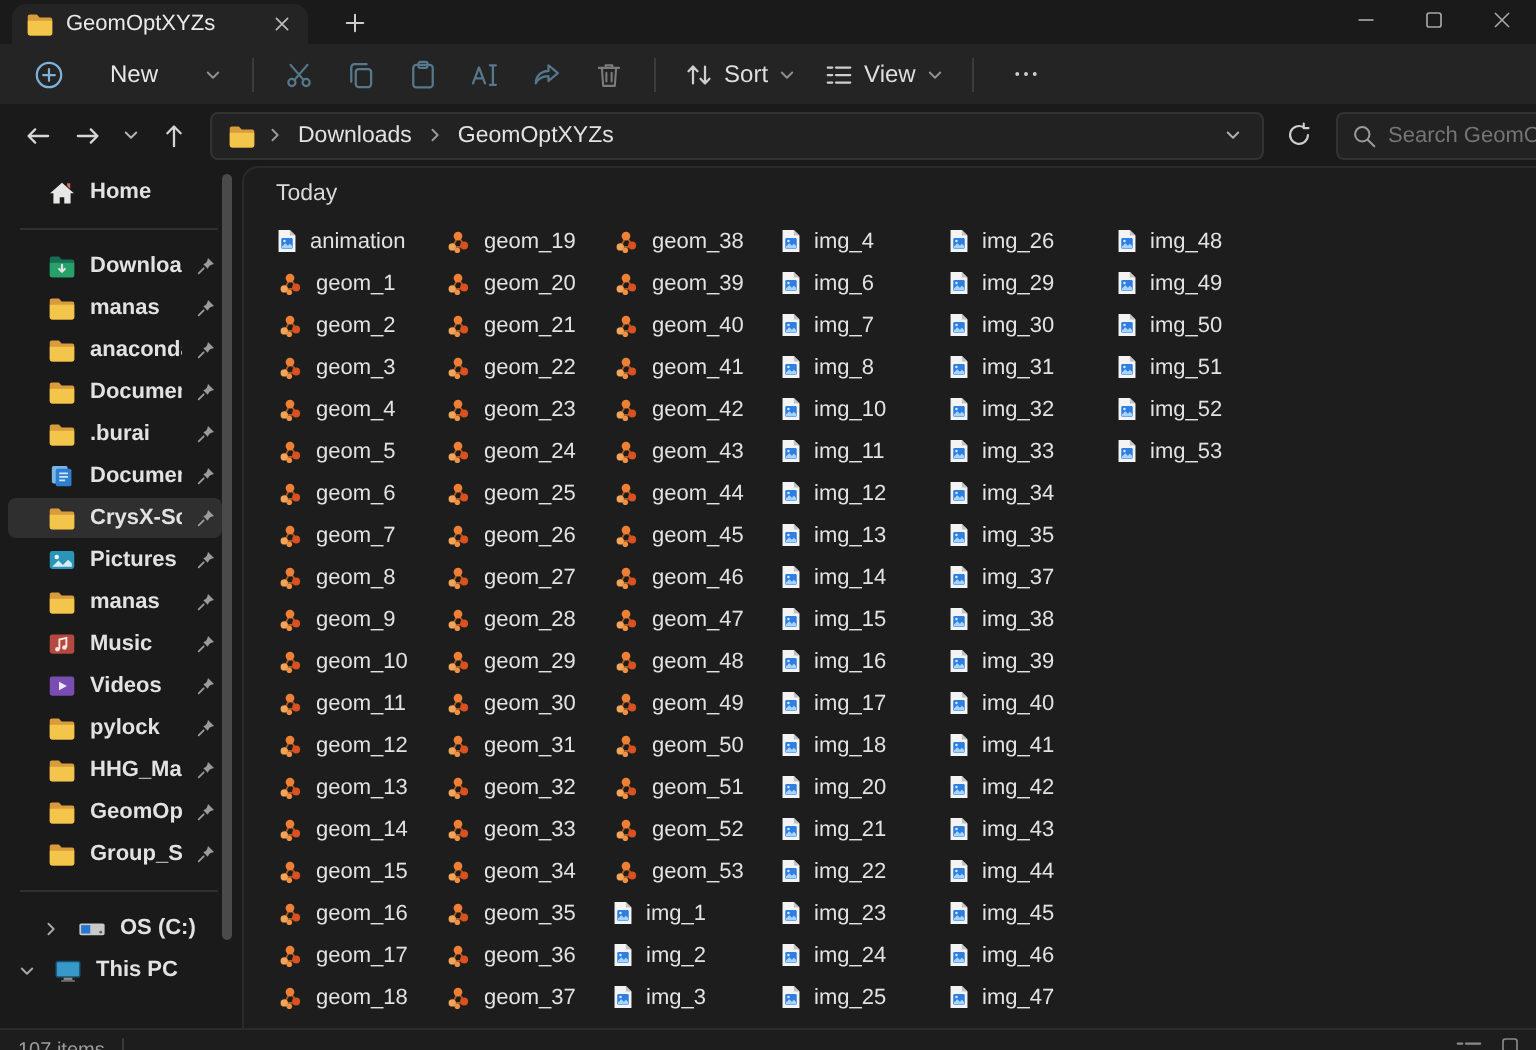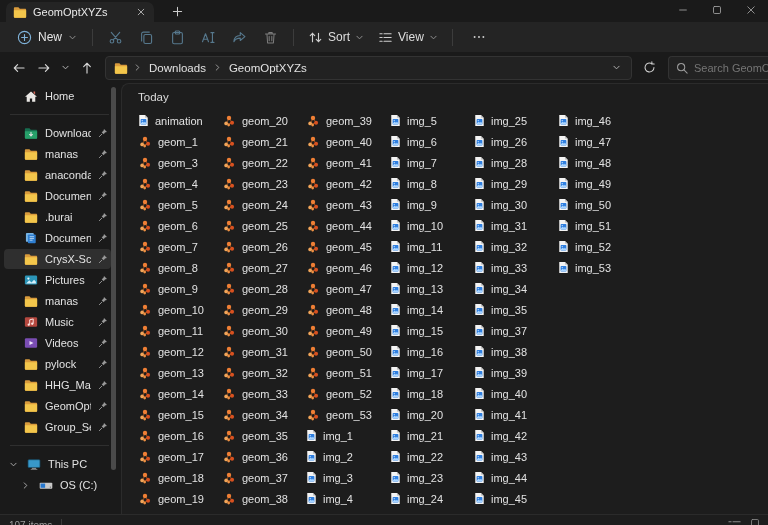--- a/index.html
+++ b/index.html
@@ -20,21 +20,21 @@
     padding:0 7px; font-size:11px; color:#eaeaea;
   }
   .tab-title { flex:1; white-space:nowrap; overflow:hidden; }
   .tab-close { color:#b9b9b9; display:flex; padding:2px; border-radius:3px; }
   .newtab { margin-left:12px; align-self:center; color:#cdcdcd; display:flex; padding:3px 6px; }
   .win-controls { position:absolute; right:0; top:0; display:flex; height:19px; }
   .win-btn { width:34px; display:flex; align-items:center; justify-content:center; color:#a6a6a6; }
 
   
   .toolbar { height:30px; background:#242424; display:flex; align-items:center; padding:0 9px; }
-  .tb-new { display:flex; align-items:center; gap:6px; padding:4px 8px; border-radius:4px; color:#e6e6e6; }
+  .tb-new { display:flex; align-items:center; gap:23px; padding:4px 8px; border-radius:4px; color:#e6e6e6; }
   .tb-new .plus { color:#7fb2d9; display:flex; }
   .tb-sep { width:1px; height:17px; background:#3c3c3c; margin:0 7px; }
   .tb-ic { width:31px; height:24px; display:flex; align-items:center; justify-content:center; color:#56788d; border-radius:4px; }
   .tb-ic.dim { color:#7c7c7c; }
   .tb-drop { display:flex; align-items:center; gap:5px; padding:4px 7px; border-radius:4px; color:#dedede;justify-content:space-between; }
   .tb-drop .dico { color:#cfcfcf; display:flex; }
   .chev { color:#909090; display:flex; }
   .tb-more { margin-left:4px; color:#cfcfcf; display:flex; padding:4px 8px; }
 
   
@@ -64,21 +64,21 @@
   
   .main { display:flex; height:431px; }
 
   .sidebar { width:121px; position:relative; padding-top:3px; flex-shrink:0; }
   .sb-item {
     height:20px; display:flex; align-items:center; gap:7px; font-size:11px;
     margin:0 10px 1px 4px; padding:0 3px 0 20px; border-radius:4px; color:#e2e2e2; position:relative;
   }
   .sb-item.selected { background:#2f2f2f; }
   .sb-ic { flex-shrink:0; display:flex; width:14px; justify-content:center; }
-  .sb-label { flex:1; white-space:nowrap; overflow:hidden; }
+  .sb-label { flex:1; white-space:nowrap; overflow:hidden;font-weight:bold; }
   .pin { margin-left:auto; flex-shrink:0; display:flex; }
   .sb-divider { height:1px; background:#2f2f2f; margin:8px 12px 8px 10px; }
   .sb-item.tree { padding-left:3px; }
   .tree-chev { width:13px; color:#a8a8a8; display:flex; justify-content:center; flex-shrink:0; }
   .indent1 { margin-left:16px; }
   .sb-scrollbar { position:absolute; right:5px; top:4px; width:5px; height:383px; background:#4a4a4a; border-radius:3px; }
 
   .content {
     flex:1; background:#1d1d1d; border-left:1px solid #2b2b2b; border-top:1px solid #2b2b2b;
     border-top-left-radius:8px; padding:7px 0 0 13px; overflow:hidden;
@@ -530,50 +530,50 @@
     <span class="sb-label">Group_Semin</span>
     <span class="pin">
             <svg width="10" height="10" viewBox="0 0 12 12">
               <path d="M7.2 1.2l3.6 3.6-1.5.4a2.6 2.6 0 0 0-1.6 1.2l-.7 1.2-2.6-2.6 1.2-.7c.55-.33 1-.9 1.2-1.6z" fill="#9b9b9b"></path>
               <path d="M4.6 7.4L1.6 10.4" stroke="#9b9b9b" stroke-width="1.1" stroke-linecap="round"></path>
             </svg>
           </span>
   </div>
       </div>
     <div class="sb-divider"></div>
+    <div class="sb-item tree indent1">
+      <span class="tree-chev">
+          <svg width="9" height="9" viewBox="0 0 12 12">
+            <path d="M4.3 2.5L7.8 6l-3.5 3.5" fill="none" stroke="currentColor" stroke-linecap="round" stroke-linejoin="round" stroke-width="1.3"></path>
+          </svg>
+        </span>
+      <span class="sb-ic">
+          <svg width="14" height="11" viewBox="0 0 16 12">
+            <rect x="0.8" y="2.8" width="14.4" height="6.8" rx="1" fill="#c9c9c9"></rect>
+            <rect x="1.8" y="3.8" width="5.2" height="4.8" fill="#2577cf"></rect>
+            <circle cx="13" cy="7.8" r="0.8" fill="#5f5f5f"></circle>
+          </svg>
+        </span>
+      <span class="sb-label">OS (C:)</span>
+    </div>
     <div class="sb-item tree">
       <span class="tree-chev">
           <svg width="9" height="9" viewBox="0 0 12 12">
             <path d="M2.5 4.3L6 7.8l3.5-3.5" fill="none" stroke="currentColor" stroke-linecap="round" stroke-linejoin="round" stroke-width="1.3"></path>
           </svg>
         </span>
       <span class="sb-ic">
           <svg width="14" height="13" viewBox="0 0 16 14">
             <rect x="1.2" y="1.6" width="13.6" height="8.8" rx="1" fill="#3898c9" stroke="#15506e" stroke-width="0.8"></rect>
             <rect x="5.5" y="10.8" width="5" height="1.3" fill="#8c8c8c"></rect>
             <rect x="4" y="12.1" width="8" height="1.1" rx="0.5" fill="#6f6f6f"></rect>
           </svg>
         </span>
       <span class="sb-label">This PC</span>
     </div>
-    <div class="sb-item tree indent1">
-      <span class="tree-chev">
-          <svg width="9" height="9" viewBox="0 0 12 12">
-            <path d="M4.3 2.5L7.8 6l-3.5 3.5" fill="none" stroke="currentColor" stroke-linecap="round" stroke-linejoin="round" stroke-width="1.3"></path>
-          </svg>
-        </span>
-      <span class="sb-ic">
-          <svg width="14" height="11" viewBox="0 0 16 12">
-            <rect x="0.8" y="2.8" width="14.4" height="6.8" rx="1" fill="#c9c9c9"></rect>
-            <rect x="1.8" y="3.8" width="5.2" height="4.8" fill="#2577cf"></rect>
-            <circle cx="13" cy="7.8" r="0.8" fill="#5f5f5f"></circle>
-          </svg>
-        </span>
-      <span class="sb-label">OS (C:)</span>
-    </div>
     <div class="sb-scrollbar"></div>
   </div>
 
   <div class="content">
     <div class="group-header">Today</div>
     <div class="files-grid" id="files-grid">
         <div class="file-item">
     <span class="f-ic">
             <svg width="11" height="13" viewBox="0 0 13 15">
               <path d="M1.5 1h6.7l3.3 3.3V14H1.5z" fill="#f4f4f4"></path>
@@ -600,20 +600,32 @@
         <div class="file-item">
     <span class="f-ic">
             <svg width="14" height="14" viewBox="0 0 16 16">
               <path d="M5 10.5L8 5M8 5l3.6 4.5M5.5 10.8h5.5" stroke="#b35a20" stroke-width="1" fill="none"></path>
               <circle cx="8" cy="4.6" r="2.5" fill="#ef7f35"></circle>
               <circle cx="4.7" cy="10.8" r="2.1" fill="#f2a559"></circle>
               <circle cx="11.5" cy="10" r="2.3" fill="#d8511f"></circle>
               <circle cx="7.6" cy="12.7" r="1.6" fill="#ef9143"></circle>
             </svg>
           </span>
+    <span class="f-label">geom_2</span>
+  </div>
+        <div class="file-item">
+    <span class="f-ic">
+            <svg width="14" height="14" viewBox="0 0 16 16">
+              <path d="M5 10.5L8 5M8 5l3.6 4.5M5.5 10.8h5.5" stroke="#b35a20" stroke-width="1" fill="none"></path>
+              <circle cx="8" cy="4.6" r="2.5" fill="#ef7f35"></circle>
+              <circle cx="4.7" cy="10.8" r="2.1" fill="#f2a559"></circle>
+              <circle cx="11.5" cy="10" r="2.3" fill="#d8511f"></circle>
+              <circle cx="7.6" cy="12.7" r="1.6" fill="#ef9143"></circle>
+            </svg>
+          </span>
     <span class="f-label">geom_3</span>
   </div>
         <div class="file-item">
     <span class="f-ic">
             <svg width="14" height="14" viewBox="0 0 16 16">
               <path d="M5 10.5L8 5M8 5l3.6 4.5M5.5 10.8h5.5" stroke="#b35a20" stroke-width="1" fill="none"></path>
               <circle cx="8" cy="4.6" r="2.5" fill="#ef7f35"></circle>
               <circle cx="4.7" cy="10.8" r="2.1" fill="#f2a559"></circle>
               <circle cx="11.5" cy="10" r="2.3" fill="#d8511f"></circle>
               <circle cx="7.6" cy="12.7" r="1.6" fill="#ef9143"></circle>
@@ -1260,32 +1272,20 @@
         <div class="file-item">
     <span class="f-ic">
             <svg width="11" height="13" viewBox="0 0 13 15">
               <path d="M1.5 1h6.7l3.3 3.3V14H1.5z" fill="#f4f4f4"></path>
               <path d="M8.2 1l3.3 3.3H8.2z" fill="#c4c4c4"></path>
               <rect x="3.1" y="5.8" width="6.8" height="6.4" rx="0.8" fill="#2f7fe0"></rect>
               <path d="M3.5 10.8l2-2 1.5 1.5 1.2-1.2 1.4 1.4v1.4H3.5z" fill="#a8d4ff"></path>
               <circle cx="5" cy="7.5" r="0.7" fill="#dceeff"></circle>
             </svg>
           </span>
-    <span class="f-label">img_5</span>
-  </div>
-        <div class="file-item">
-    <span class="f-ic">
-            <svg width="11" height="13" viewBox="0 0 13 15">
-              <path d="M1.5 1h6.7l3.3 3.3V14H1.5z" fill="#f4f4f4"></path>
-              <path d="M8.2 1l3.3 3.3H8.2z" fill="#c4c4c4"></path>
-              <rect x="3.1" y="5.8" width="6.8" height="6.4" rx="0.8" fill="#2f7fe0"></rect>
-              <path d="M3.5 10.8l2-2 1.5 1.5 1.2-1.2 1.4 1.4v1.4H3.5z" fill="#a8d4ff"></path>
-              <circle cx="5" cy="7.5" r="0.7" fill="#dceeff"></circle>
-            </svg>
-          </span>
     <span class="f-label">img_6</span>
   </div>
         <div class="file-item">
     <span class="f-ic">
             <svg width="11" height="13" viewBox="0 0 13 15">
               <path d="M1.5 1h6.7l3.3 3.3V14H1.5z" fill="#f4f4f4"></path>
               <path d="M8.2 1l3.3 3.3H8.2z" fill="#c4c4c4"></path>
               <rect x="3.1" y="5.8" width="6.8" height="6.4" rx="0.8" fill="#2f7fe0"></rect>
               <path d="M3.5 10.8l2-2 1.5 1.5 1.2-1.2 1.4 1.4v1.4H3.5z" fill="#a8d4ff"></path>
               <circle cx="5" cy="7.5" r="0.7" fill="#dceeff"></circle>
@@ -1308,32 +1308,20 @@
         <div class="file-item">
     <span class="f-ic">
             <svg width="11" height="13" viewBox="0 0 13 15">
               <path d="M1.5 1h6.7l3.3 3.3V14H1.5z" fill="#f4f4f4"></path>
               <path d="M8.2 1l3.3 3.3H8.2z" fill="#c4c4c4"></path>
               <rect x="3.1" y="5.8" width="6.8" height="6.4" rx="0.8" fill="#2f7fe0"></rect>
               <path d="M3.5 10.8l2-2 1.5 1.5 1.2-1.2 1.4 1.4v1.4H3.5z" fill="#a8d4ff"></path>
               <circle cx="5" cy="7.5" r="0.7" fill="#dceeff"></circle>
             </svg>
           </span>
-    <span class="f-label">img_9</span>
-  </div>
-        <div class="file-item">
-    <span class="f-ic">
-            <svg width="11" height="13" viewBox="0 0 13 15">
-              <path d="M1.5 1h6.7l3.3 3.3V14H1.5z" fill="#f4f4f4"></path>
-              <path d="M8.2 1l3.3 3.3H8.2z" fill="#c4c4c4"></path>
-              <rect x="3.1" y="5.8" width="6.8" height="6.4" rx="0.8" fill="#2f7fe0"></rect>
-              <path d="M3.5 10.8l2-2 1.5 1.5 1.2-1.2 1.4 1.4v1.4H3.5z" fill="#a8d4ff"></path>
-              <circle cx="5" cy="7.5" r="0.7" fill="#dceeff"></circle>
-            </svg>
-          </span>
     <span class="f-label">img_10</span>
   </div>
         <div class="file-item">
     <span class="f-ic">
             <svg width="11" height="13" viewBox="0 0 13 15">
               <path d="M1.5 1h6.7l3.3 3.3V14H1.5z" fill="#f4f4f4"></path>
               <path d="M8.2 1l3.3 3.3H8.2z" fill="#c4c4c4"></path>
               <rect x="3.1" y="5.8" width="6.8" height="6.4" rx="0.8" fill="#2f7fe0"></rect>
               <path d="M3.5 10.8l2-2 1.5 1.5 1.2-1.2 1.4 1.4v1.4H3.5z" fill="#a8d4ff"></path>
               <circle cx="5" cy="7.5" r="0.7" fill="#dceeff"></circle>
@@ -1501,32 +1489,20 @@
     <span class="f-ic">
             <svg width="11" height="13" viewBox="0 0 13 15">
               <path d="M1.5 1h6.7l3.3 3.3V14H1.5z" fill="#f4f4f4"></path>
               <path d="M8.2 1l3.3 3.3H8.2z" fill="#c4c4c4"></path>
               <rect x="3.1" y="5.8" width="6.8" height="6.4" rx="0.8" fill="#2f7fe0"></rect>
               <path d="M3.5 10.8l2-2 1.5 1.5 1.2-1.2 1.4 1.4v1.4H3.5z" fill="#a8d4ff"></path>
               <circle cx="5" cy="7.5" r="0.7" fill="#dceeff"></circle>
             </svg>
           </span>
     <span class="f-label">img_26</span>
-  </div>
-        <div class="file-item">
-    <span class="f-ic">
-            <svg width="11" height="13" viewBox="0 0 13 15">
-              <path d="M1.5 1h6.7l3.3 3.3V14H1.5z" fill="#f4f4f4"></path>
-              <path d="M8.2 1l3.3 3.3H8.2z" fill="#c4c4c4"></path>
-              <rect x="3.1" y="5.8" width="6.8" height="6.4" rx="0.8" fill="#2f7fe0"></rect>
-              <path d="M3.5 10.8l2-2 1.5 1.5 1.2-1.2 1.4 1.4v1.4H3.5z" fill="#a8d4ff"></path>
-              <circle cx="5" cy="7.5" r="0.7" fill="#dceeff"></circle>
-            </svg>
-          </span>
-    <span class="f-label">img_28</span>
   </div>
         <div class="file-item">
     <span class="f-ic">
             <svg width="11" height="13" viewBox="0 0 13 15">
               <path d="M1.5 1h6.7l3.3 3.3V14H1.5z" fill="#f4f4f4"></path>
               <path d="M8.2 1l3.3 3.3H8.2z" fill="#c4c4c4"></path>
               <rect x="3.1" y="5.8" width="6.8" height="6.4" rx="0.8" fill="#2f7fe0"></rect>
               <path d="M3.5 10.8l2-2 1.5 1.5 1.2-1.2 1.4 1.4v1.4H3.5z" fill="#a8d4ff"></path>
               <circle cx="5" cy="7.5" r="0.7" fill="#dceeff"></circle>
             </svg>

